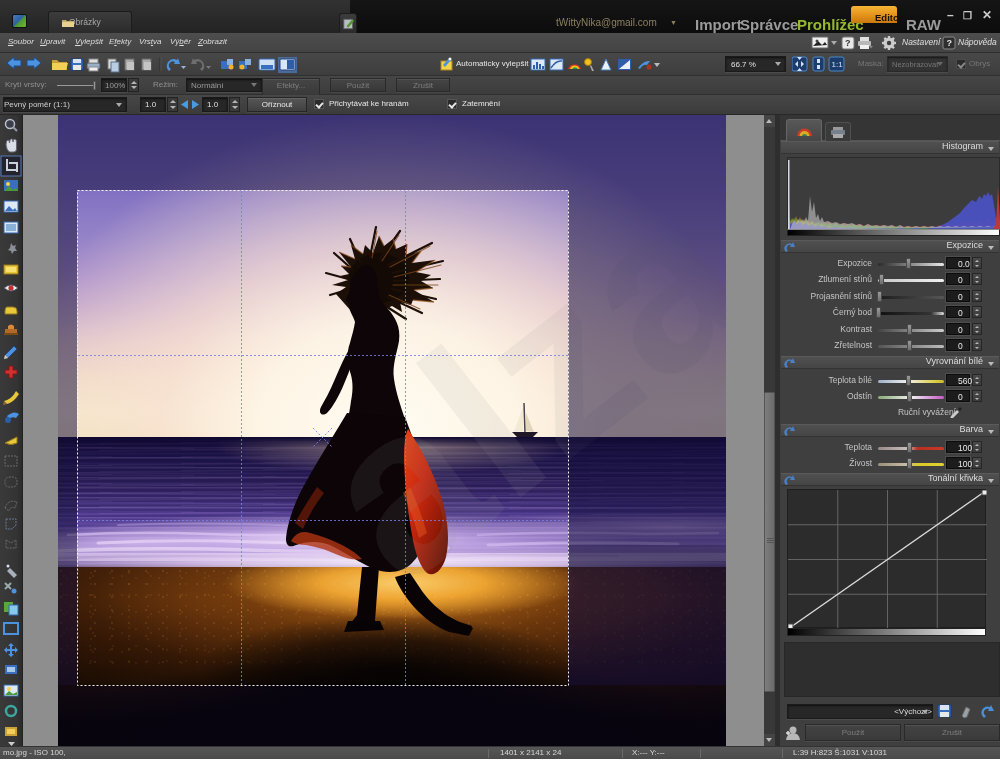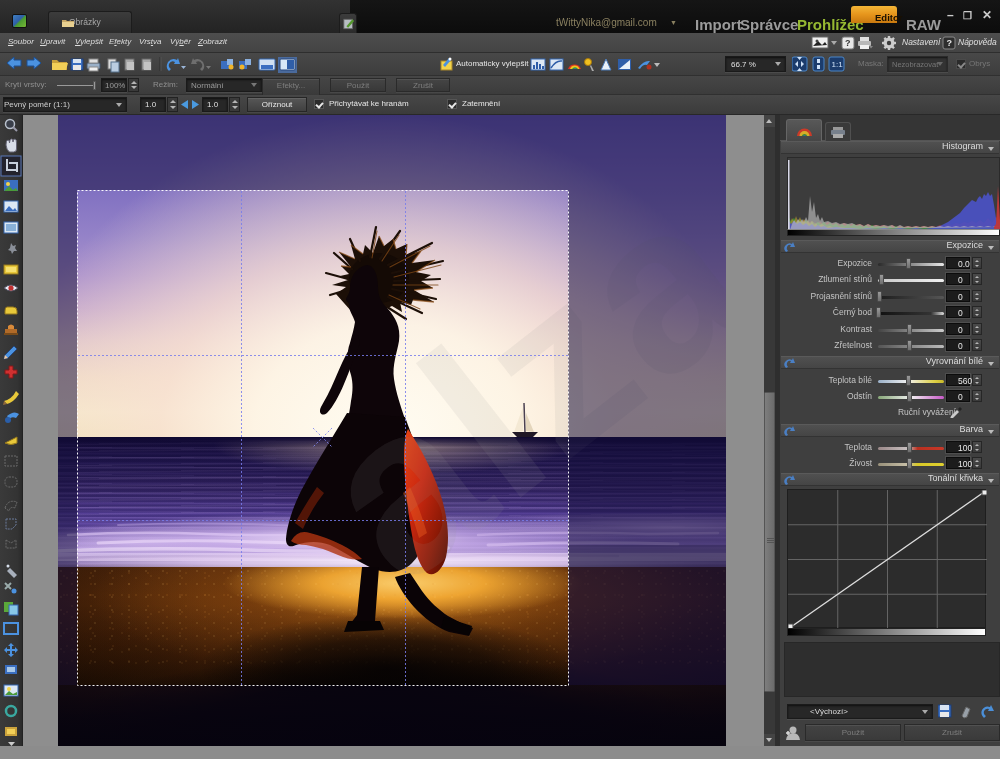--- a/index.html
+++ b/index.html
@@ -663,21 +663,21 @@
         </g>
         <line x1="0" y1="139" x2="199" y2="0" stroke="#ddd" stroke-width="1.3"></line>
         <rect x="0" y="134" width="5" height="5" fill="#eee" stroke="#444"></rect>
           <rect x="194" y="0" width="5" height="5" fill="#eee" stroke="#444"></rect>
       </svg>
     </div>
     <div style="position:absolute;left:7px;top:513px;width:199px;height:8px;background:linear-gradient(90deg,#000,#fff);border:1px solid #222;"></div>
 
     <div style="position:absolute;left:4px;top:527px;width:216px;height:55px;background:#2e2e2e;border:1px solid #272727;"></div>
     <div class="combo" style="left:7px;top:589px;width:146px;height:15px;">
-        <span style="margin-left:22px;line-height:14px;display:block;color:#ddd;">&lt;Výchozí&gt;</span>
+        <span style="margin-left:22px;line-height:14px;display:block;color:#ddd;text-align:right;">&lt;Výchozí&gt;</span>
         <i class="arr"></i>
       </div>
     <svg style="position:absolute;left:158px;top:589px;" width="60" height="15">
       <rect x="0" y="1" width="13" height="12" fill="#3a6ec0" stroke="#1e3e77"></rect>
         <rect x="2" y="1" width="9" height="5" fill="#d8e4f2"></rect>
         <rect x="2" y="8" width="9" height="5" fill="#e8e8e8"></rect>
       <path d="M24 12 l4 -9 l4 2 l-3 8 l-3 1z" fill="#98a0a8" stroke="#666"></path>
       <path d="M44 6 q3 -5 8 -3 l1 -2 l3 6 l-6 0 l1 -2 q-3 -1 -5 2 q-1 3 2 5 l-2 2 q-4 -4 -2 -8z" fill="#4b8fd8"></path>
     </svg>
     <svg style="position:absolute;left:5px;top:609px;" width="15" height="17">
@@ -685,13 +685,23 @@
         <path d="M1 16 q1 -7 7 -7 q6 0 7 7z" fill="#b8b8b8"></path>
         <path d="M1 9 l4 0 M3 7 l0 4" stroke="#ddd" stroke-width="1.5"></path>
       </svg>
     <div class="btn" style="left:25px;top:609px;width:96px;height:17px;line-height:16px;background:linear-gradient(#434343,#3a3a3a);">Použít</div>
     <div class="btn" style="left:124px;top:609px;width:96px;height:17px;line-height:16px;background:linear-gradient(#434343,#3a3a3a);">Zrušit</div>
 
     <div style="position:absolute;left:219px;top:310px;width:6px;height:12px;background:#3a3a3a;"></div>
 
   </div>
 
+  <div id="statusbar">
+    <span style="left:3px;">mo.jpg - ISO 100,</span>
+    <div style="position:absolute;left:488px;top:2px;width:1px;height:9px;background:#3e3e3e;border-right:1px solid #6a6a6a;"></div>
+    <div style="position:absolute;left:622px;top:2px;width:1px;height:9px;background:#3e3e3e;border-right:1px solid #6a6a6a;"></div>
+    <div style="position:absolute;left:700px;top:2px;width:1px;height:9px;background:#3e3e3e;border-right:1px solid #6a6a6a;"></div>
+    <div style="position:absolute;left:782px;top:2px;width:1px;height:9px;background:#3e3e3e;border-right:1px solid #6a6a6a;"></div>
+    <span style="left:500px;">1401 x 2141 x 24</span>
+    <span style="left:632px;">X:---  Y:---</span>
+    <span style="left:793px;">L:39  H:823  Š:1031  V:1031</span>
+  </div>
 </div>
 
 </body></html>

